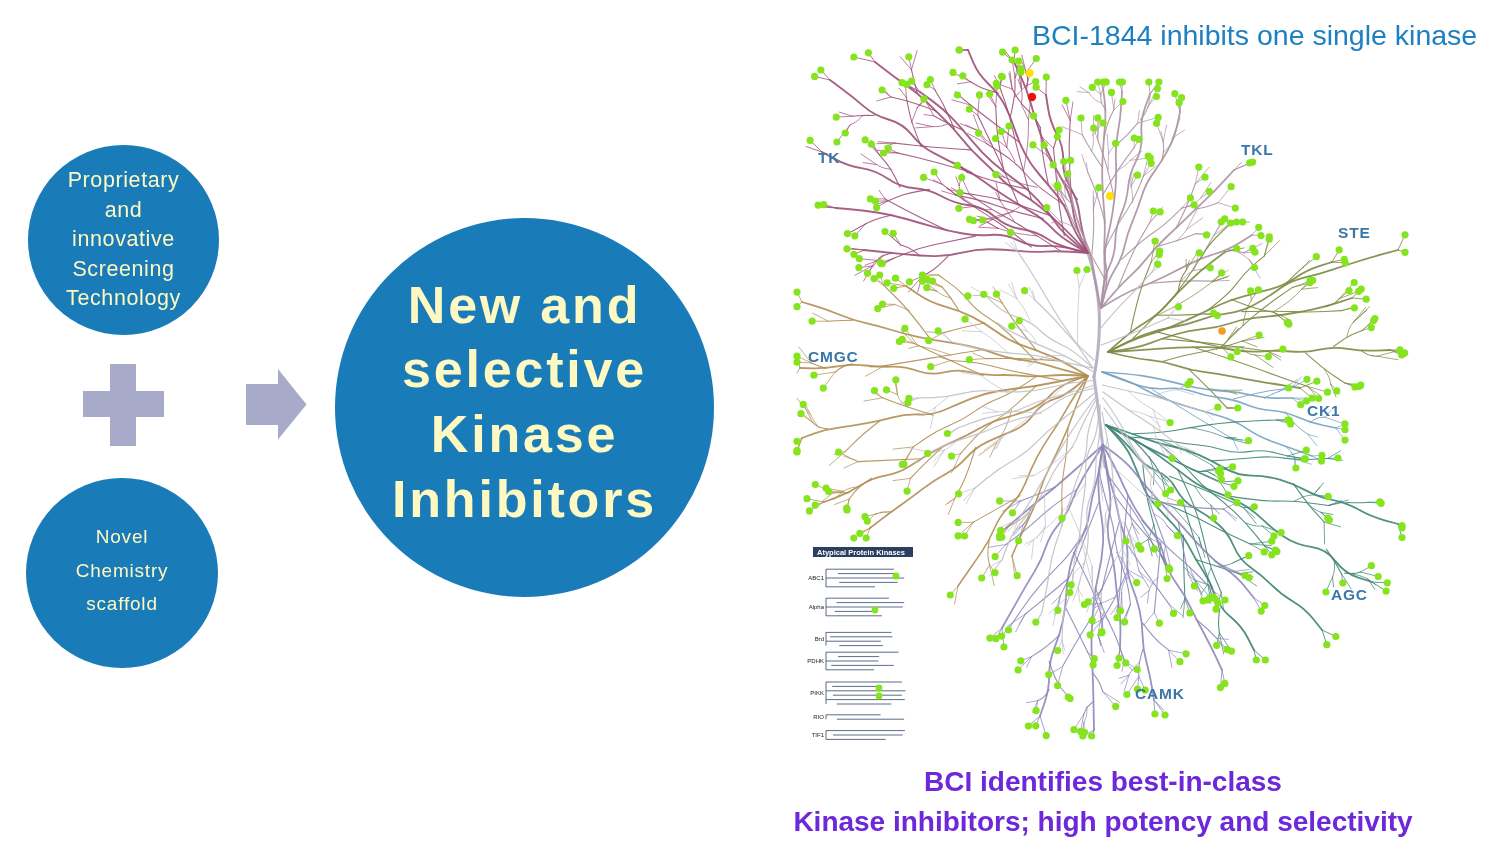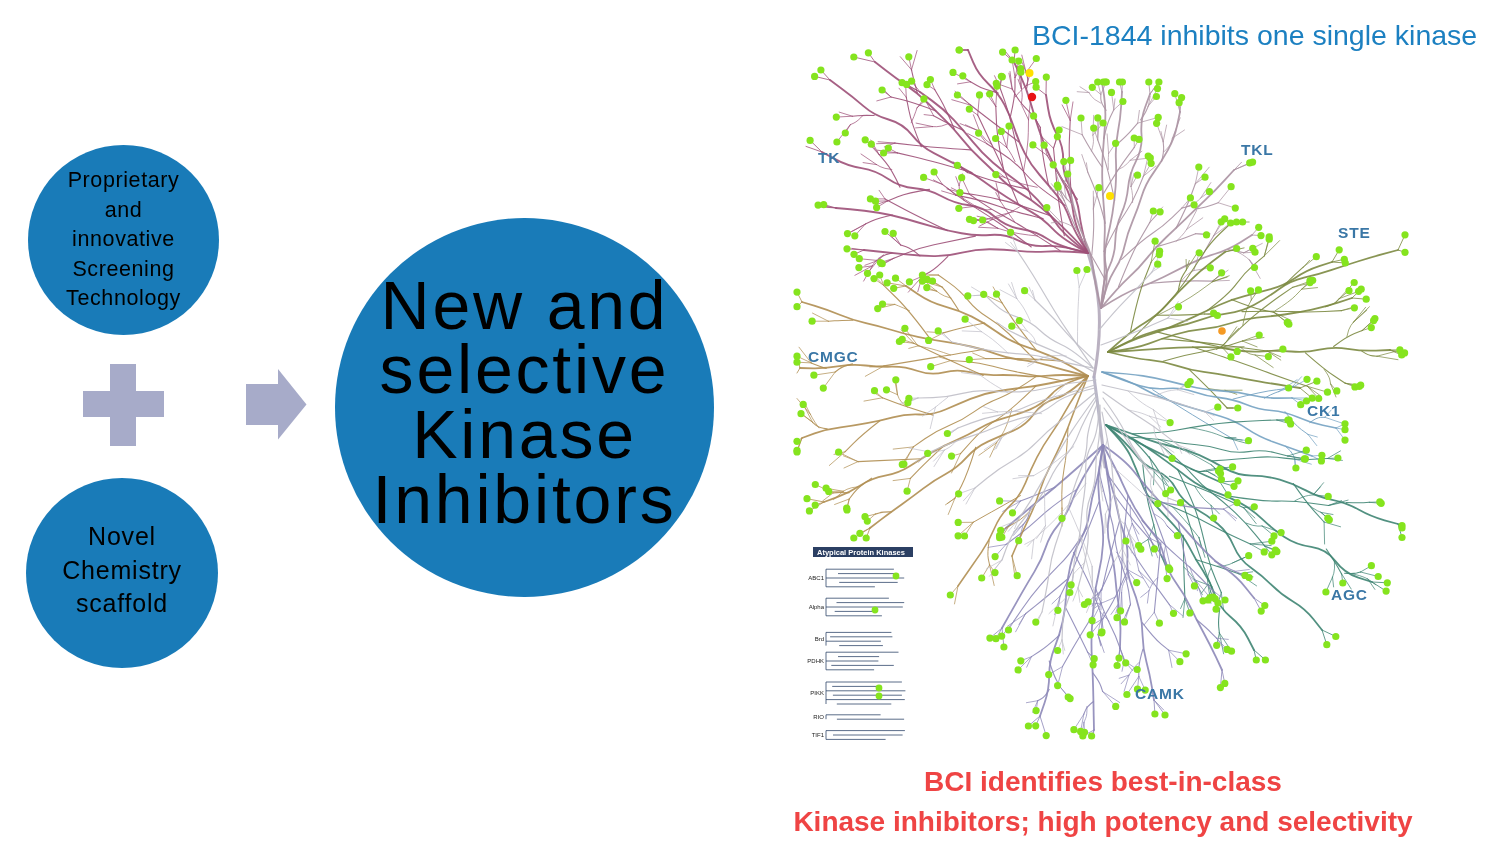--- a/index.html
+++ b/index.html
@@ -1,28 +1,28 @@
 <!DOCTYPE html>
 <html><head>
 <meta charset="utf-8">
 <style>
   html,body{margin:0;padding:0;}
   body{width:1500px;height:849px;background:#ffffff;position:relative;overflow:hidden;
        font-family:"Liberation Sans", sans-serif;}
   .abs{position:absolute;}
-  .circle{position:absolute;border-radius:50%;background:#197bb8;color:#000000;
+  .circle{position:absolute;border-radius:50%;background:#197bb8;color:#fef9c3;
           display:flex;align-items:center;justify-content:center;text-align:center;}
   .c1{left:28px;top:145px;width:191px;height:190px;font-size:21.5px;letter-spacing:0.6px;line-height:29.4px;}
-  .c2{left:26px;top:478px;width:192px;height:190px;font-size:25px;letter-spacing:0.8px;line-height:33.8px;padding-bottom:5px;box-sizing:border-box;}
-  .c3{left:335px;top:218px;width:379px;height:379px;font-size:68px;line-height:64.7px;letter-spacing:2.8px;padding-bottom:11px;box-sizing:border-box;}
+  .c2{left:26px;top:478px;width:192px;height:190px;font-size:19px;letter-spacing:0.8px;line-height:33.8px;padding-bottom:5px;box-sizing:border-box;}
+  .c3{left:335px;top:218px;width:379px;height:379px;font-size:52px;line-height:64.7px;letter-spacing:2.8px;padding-bottom:11px;box-sizing:border-box;font-weight:bold;}
   .plusv{left:110px;top:364px;width:26px;height:82px;background:#a7abc9;}
   .plush{left:83px;top:391px;width:81px;height:26px;background:#a7abc9;}
   .arrowrect{left:246px;top:384px;width:32px;height:41px;background:#a7abc9;}
   .heading{left:1032px;top:19px;font-size:28.5px;color:#1c80c1;white-space:nowrap;}
-  .bottomtext{left:753px;top:762px;width:700px;text-align:center;color:#ef4444;
+  .bottomtext{left:753px;top:762px;width:700px;text-align:center;color:#6d28d9;
               font-weight:bold;font-size:28px;line-height:40px;}
 </style>
 </head>
 <body>
   <div class="circle c1">Proprietary<br>and<br>innovative<br>Screening<br>Technology</div>
   <div class="circle c2">Novel<br>Chemistry<br>scaffold</div>
   <div class="circle c3">New and<br>selective<br>Kinase<br>Inhibitors</div>
   <div class="abs plusv"></div>
   <div class="abs plush"></div>
   <div class="abs arrowrect"></div>

